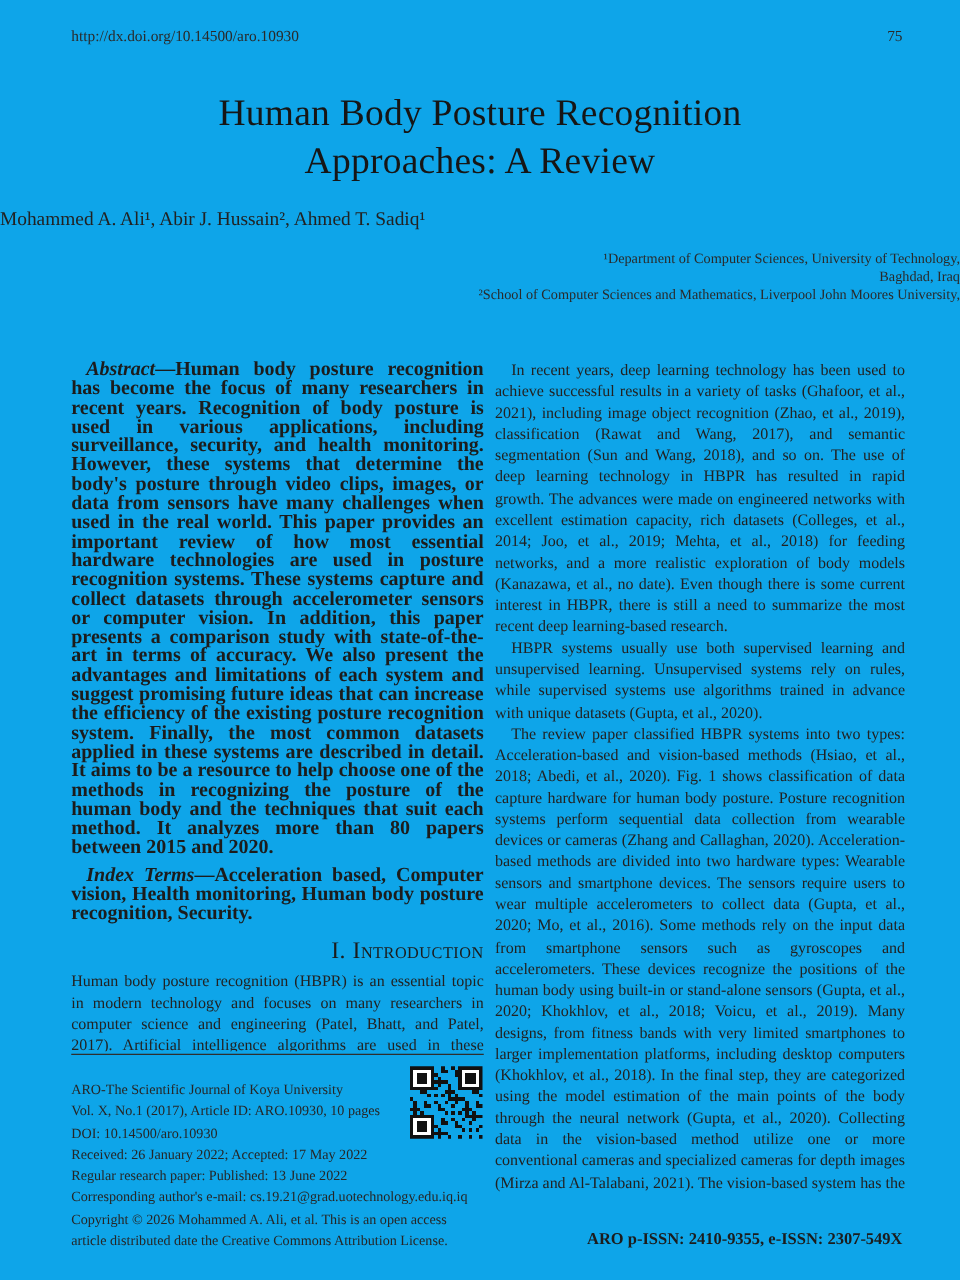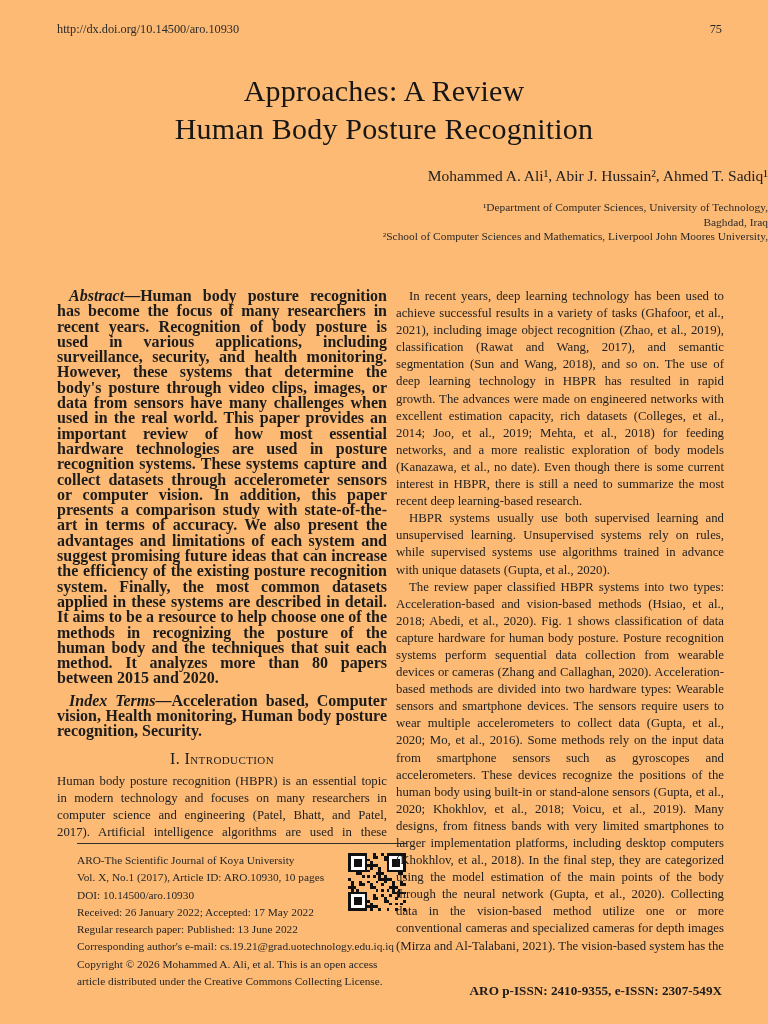--- a/index.html
+++ b/index.html
@@ -1,63 +1,63 @@
 <!DOCTYPE html>
 <html><head>
 <meta charset="utf-8">
 <style>
   * { margin:0; padding:0; box-sizing:border-box; }
   html,body { background:#e8e8e8; }
   .page {
     position:relative; width:768px; height:1024px; margin:0 auto;
-    background:#fdba74; color:#1f1f1f; overflow:hidden;
+    background:#0ea5e9; color:#1f1f1f; overflow:hidden;
     font-family:"Liberation Serif","DejaVu Serif",serif;
   }
   .running-head { position:absolute; top:22px; left:57px; right:46px;
     display:flex; justify-content:space-between; font-size:12.3px; color:#2a2a2a; }
   .title { position:absolute; top:72px; left:0; right:0; text-align:center;
     font-size:30px; line-height:38px; font-weight:400; color:#161616; letter-spacing:.2px; }
-  .authors { position:absolute; top:167px; left:0; right:0; text-align:right;
+  .authors { position:absolute; top:167px; left:0; right:0; text-align:left;
     font-size:15.5px; color:#222; }
   .affiliations { position:absolute; top:200px; left:0; right:0; text-align:right;
     font-size:11.4px; line-height:14.6px; color:#2a2a2a; }
   .col { position:absolute; overflow:hidden; }
   .col-left  { left:57px;  top:288px; width:330px; height:553px; }
   .col-right { left:396px; top:288px; width:328px; height:667px; }
   .abstract, .index-terms {
     font-weight:bold; font-size:16px; line-height:15.3px;
     text-align:justify; text-indent:12px; color:#1c1c1c;
   }
   .index-terms { margin-top:7px; }
   .lead-ital { font-style:italic; }
-  .sec-heading { margin:11px 0 5px; text-align:center; font-size:16px;
+  .sec-heading { margin:11px 0 5px; text-align:right; font-size:19px;
     font-variant:small-caps; letter-spacing:.4px; font-weight:400; color:#1c1c1c; }
   .body-para { font-size:12.8px; line-height:17.1px; text-align:justify; color:#222; }
   .body-para.indent { text-indent:13px; }
   .body-para.cont { text-align-last:justify; }
   .footnote { position:absolute; left:57px; top:843px; width:330px;
-    border-top:1px solid #2f2f2f; padding-top:8px;margin-left:20px; }
+    border-top:1px solid #2f2f2f; padding-top:20px; }
   .footnote-line { font-size:11.3px; line-height:17.3px; white-space:nowrap; color:#262626; }
   .qr { position:absolute; left:271px; top:9px; width:58px; height:58px; }
   .issn { position:absolute; right:46px; top:983px; font-weight:bold;
     font-size:13.2px; color:#1c1c1c; }
 </style>
 </head>
 <body>
 
 <div class="page">
 
   <div class="running-head">
     <span>http://dx.doi.org/10.14500/aro.10930</span>
     <span>75</span>
   </div>
 
   <h1 class="title">
+    <div>Human Body Posture Recognition</div>
     <div>Approaches: A Review</div>
-    <div>Human Body Posture Recognition</div>
   </h1>
 
   <div class="authors">Mohammed A. Ali¹, Abir J. Hussain², Ahmed T. Sadiq¹</div>
 
   <div class="affiliations">
     <div>¹Department of Computer Sciences, University of Technology,</div>
     <div>Baghdad, Iraq</div>
     <div>²School of Computer Sciences and Mathematics, Liverpool John Moores University,</div>
   </div>
 
@@ -69,21 +69,21 @@
   </div>
 
   <div class="footnote">
     <div class="footnote-line">ARO-The Scientific Journal of Koya University</div>
     <div class="footnote-line">Vol. X, No.1 (2017), Article ID: ARO.10930, 10 pages</div>
     <div class="footnote-line">DOI: 10.14500/aro.10930</div>
     <div class="footnote-line">Received: 26 January 2022; Accepted: 17 May 2022</div>
     <div class="footnote-line">Regular research paper: Published: 13 June 2022</div>
     <div class="footnote-line">Corresponding author's e-mail: cs.19.21@grad.uotechnology.edu.iq.iq</div>
     <div class="footnote-line">Copyright © 2026 Mohammed A. Ali, et al. This is an open access</div>
-    <div class="footnote-line">article distributed under the Creative Commons Collecting License.</div>
+    <div class="footnote-line">article distributed date the Creative Commons Attribution License.</div>
     <svg class="qr" id="qr" viewBox="0 0 21 21" shape-rendering="crispEdges" fill="#111">
         <rect x="9" y="0" width="1" height="1"></rect>
         <rect x="12" y="0" width="1" height="1"></rect>
         <rect x="9" y="1" width="1" height="1"></rect>
         <rect x="10" y="1" width="1" height="1"></rect>
         <rect x="13" y="1" width="1" height="1"></rect>
         <rect x="7" y="2" width="1" height="1"></rect>
         <rect x="13" y="2" width="1" height="1"></rect>
         <rect x="8" y="3" width="1" height="1"></rect>
         <rect x="7" y="4" width="1" height="1"></rect>

